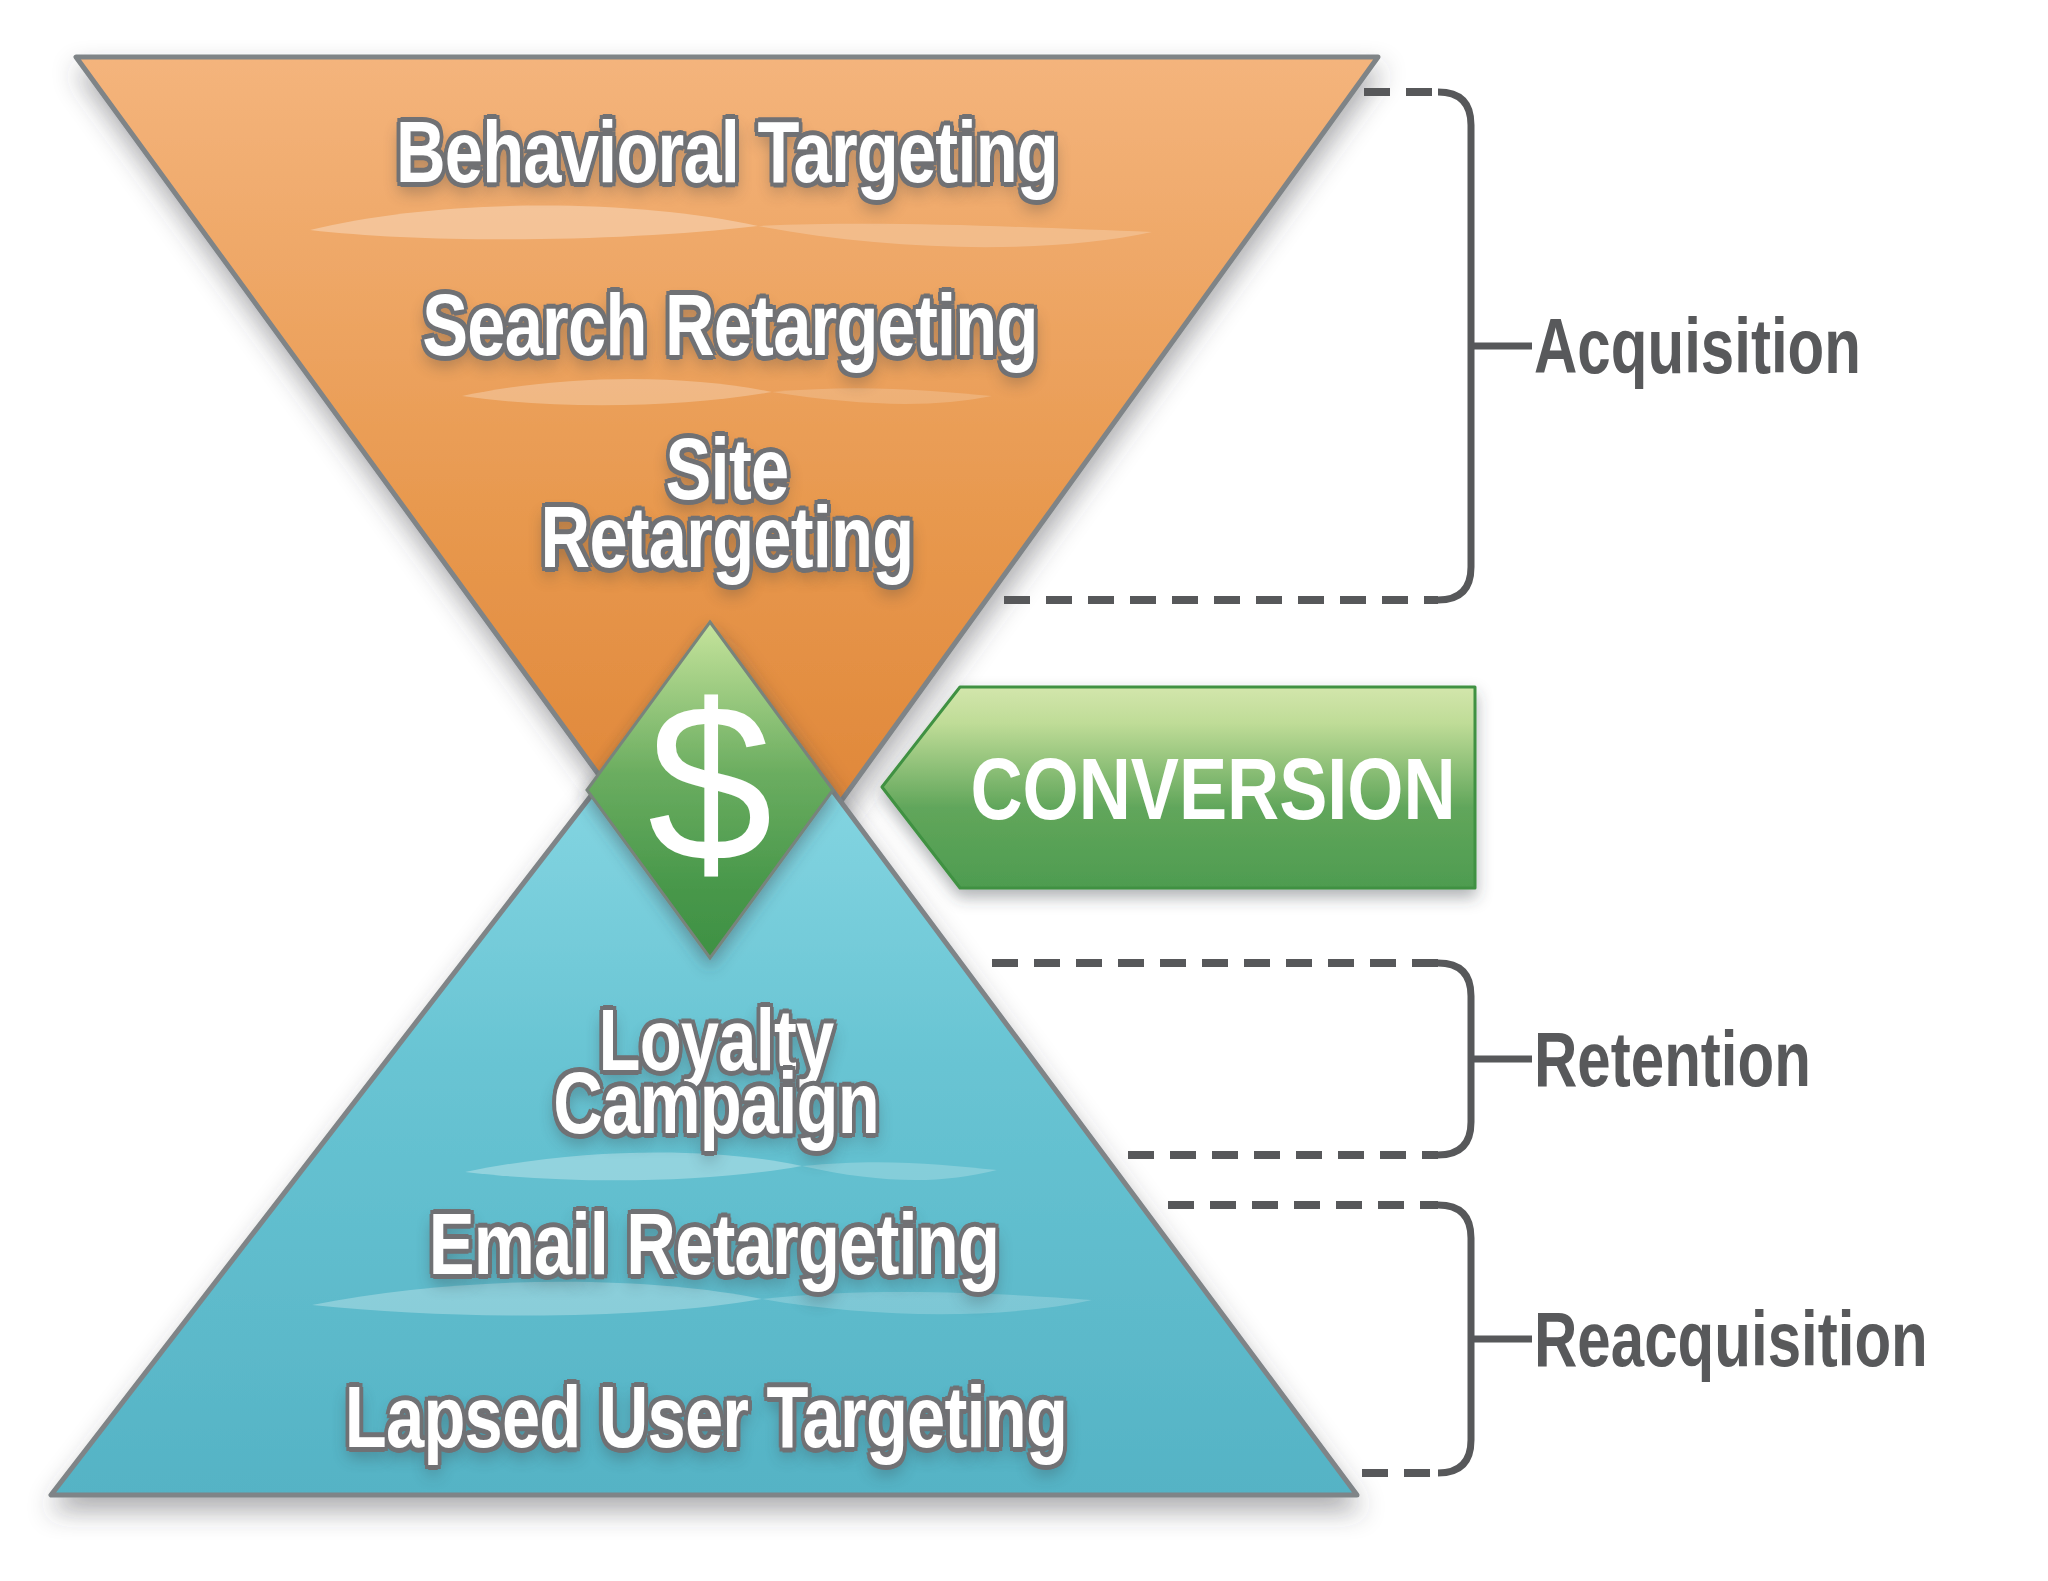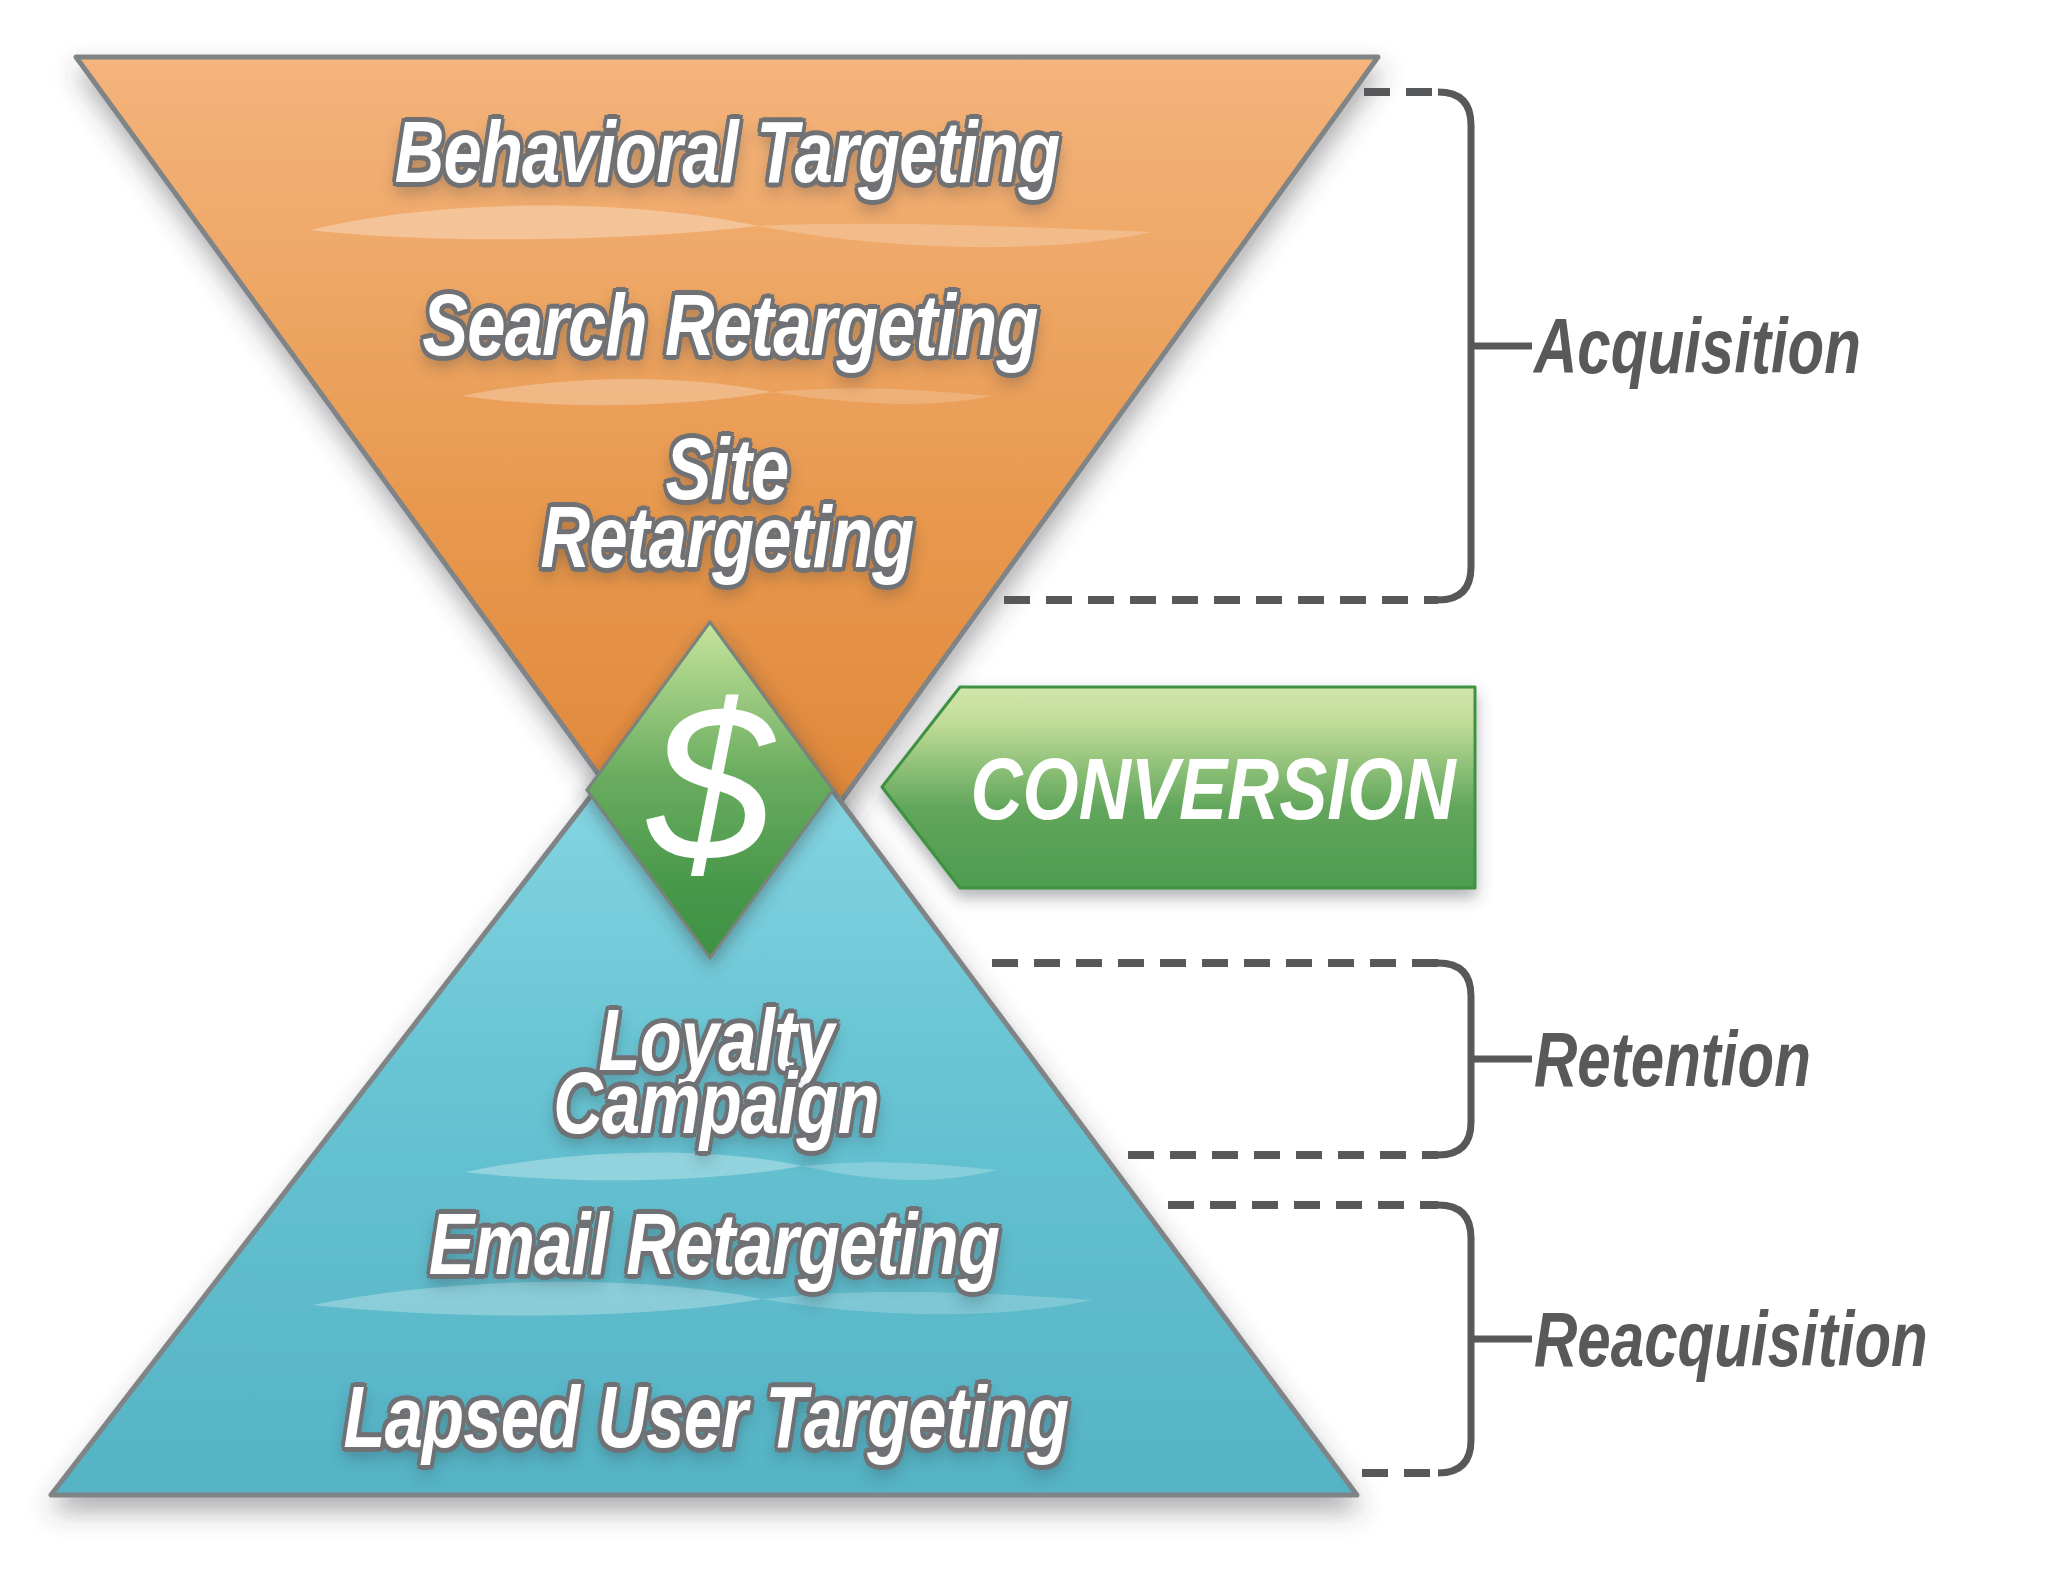--- a/index.html
+++ b/index.html
@@ -2,21 +2,20 @@
 <html><head>
 <meta charset="utf-8">
 <style>
   html,body{margin:0;padding:0;background:#ffffff;}
   #stage{
     position:relative;
     width:2048px;height:1581px;
     overflow:hidden;
     background:#ffffff;
     font-family:"Liberation Sans","DejaVu Sans",sans-serif;
-    font-style:italic;
   }
   #diagram-svg{position:absolute;left:0;top:0;}
   .funnel-text{
     position:absolute;
     transform:translate(-50%,-50%) scaleX(.78);
     font-size:88px;font-weight:bold;line-height:1;
     white-space:nowrap;color:#ffffff;letter-spacing:-1px;
     text-shadow:
       -4px -4px 0 #707174, 4px -4px 0 #707174,
       -4px  4px 0 #707174, 4px  4px 0 #707174,

